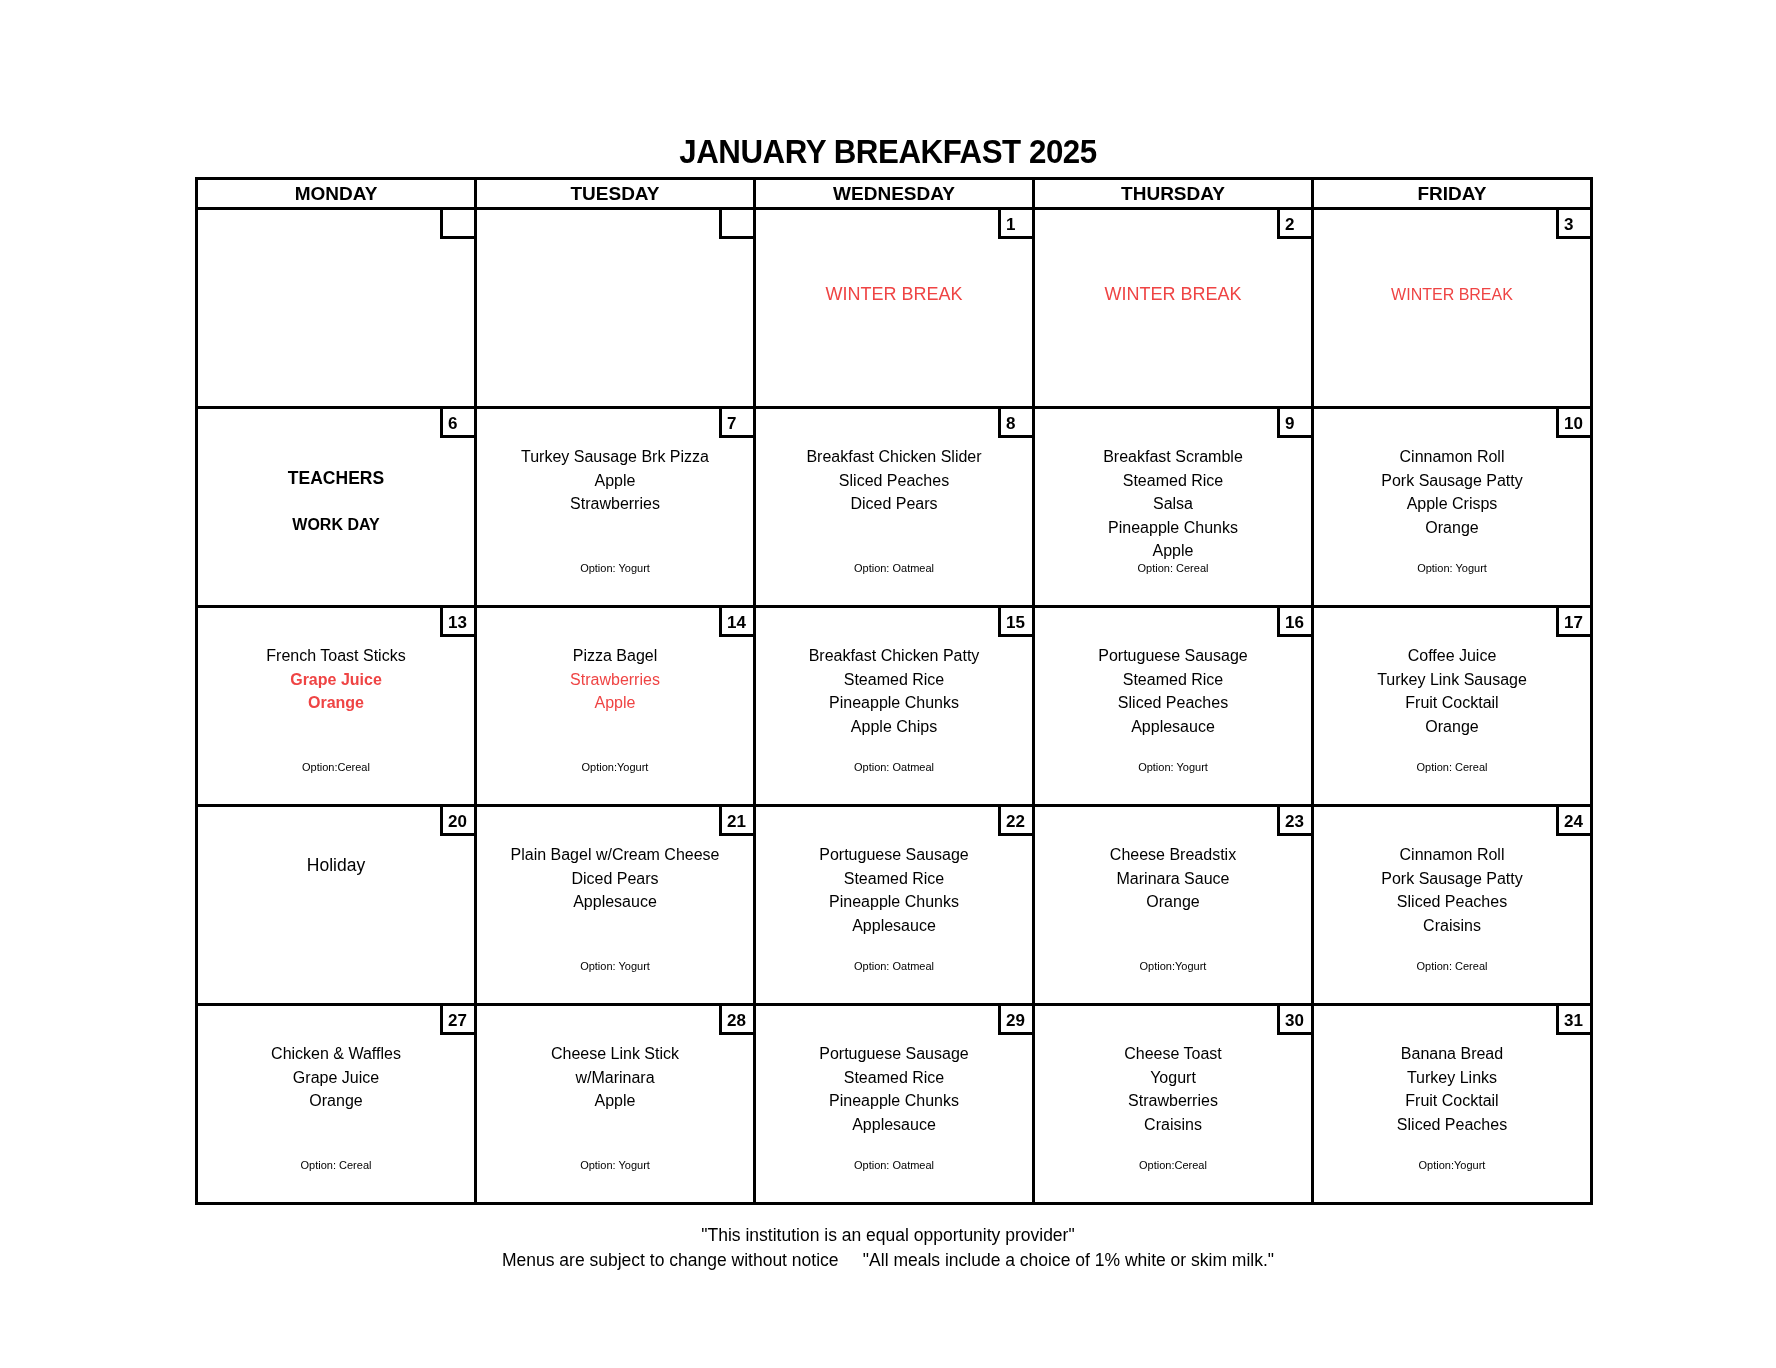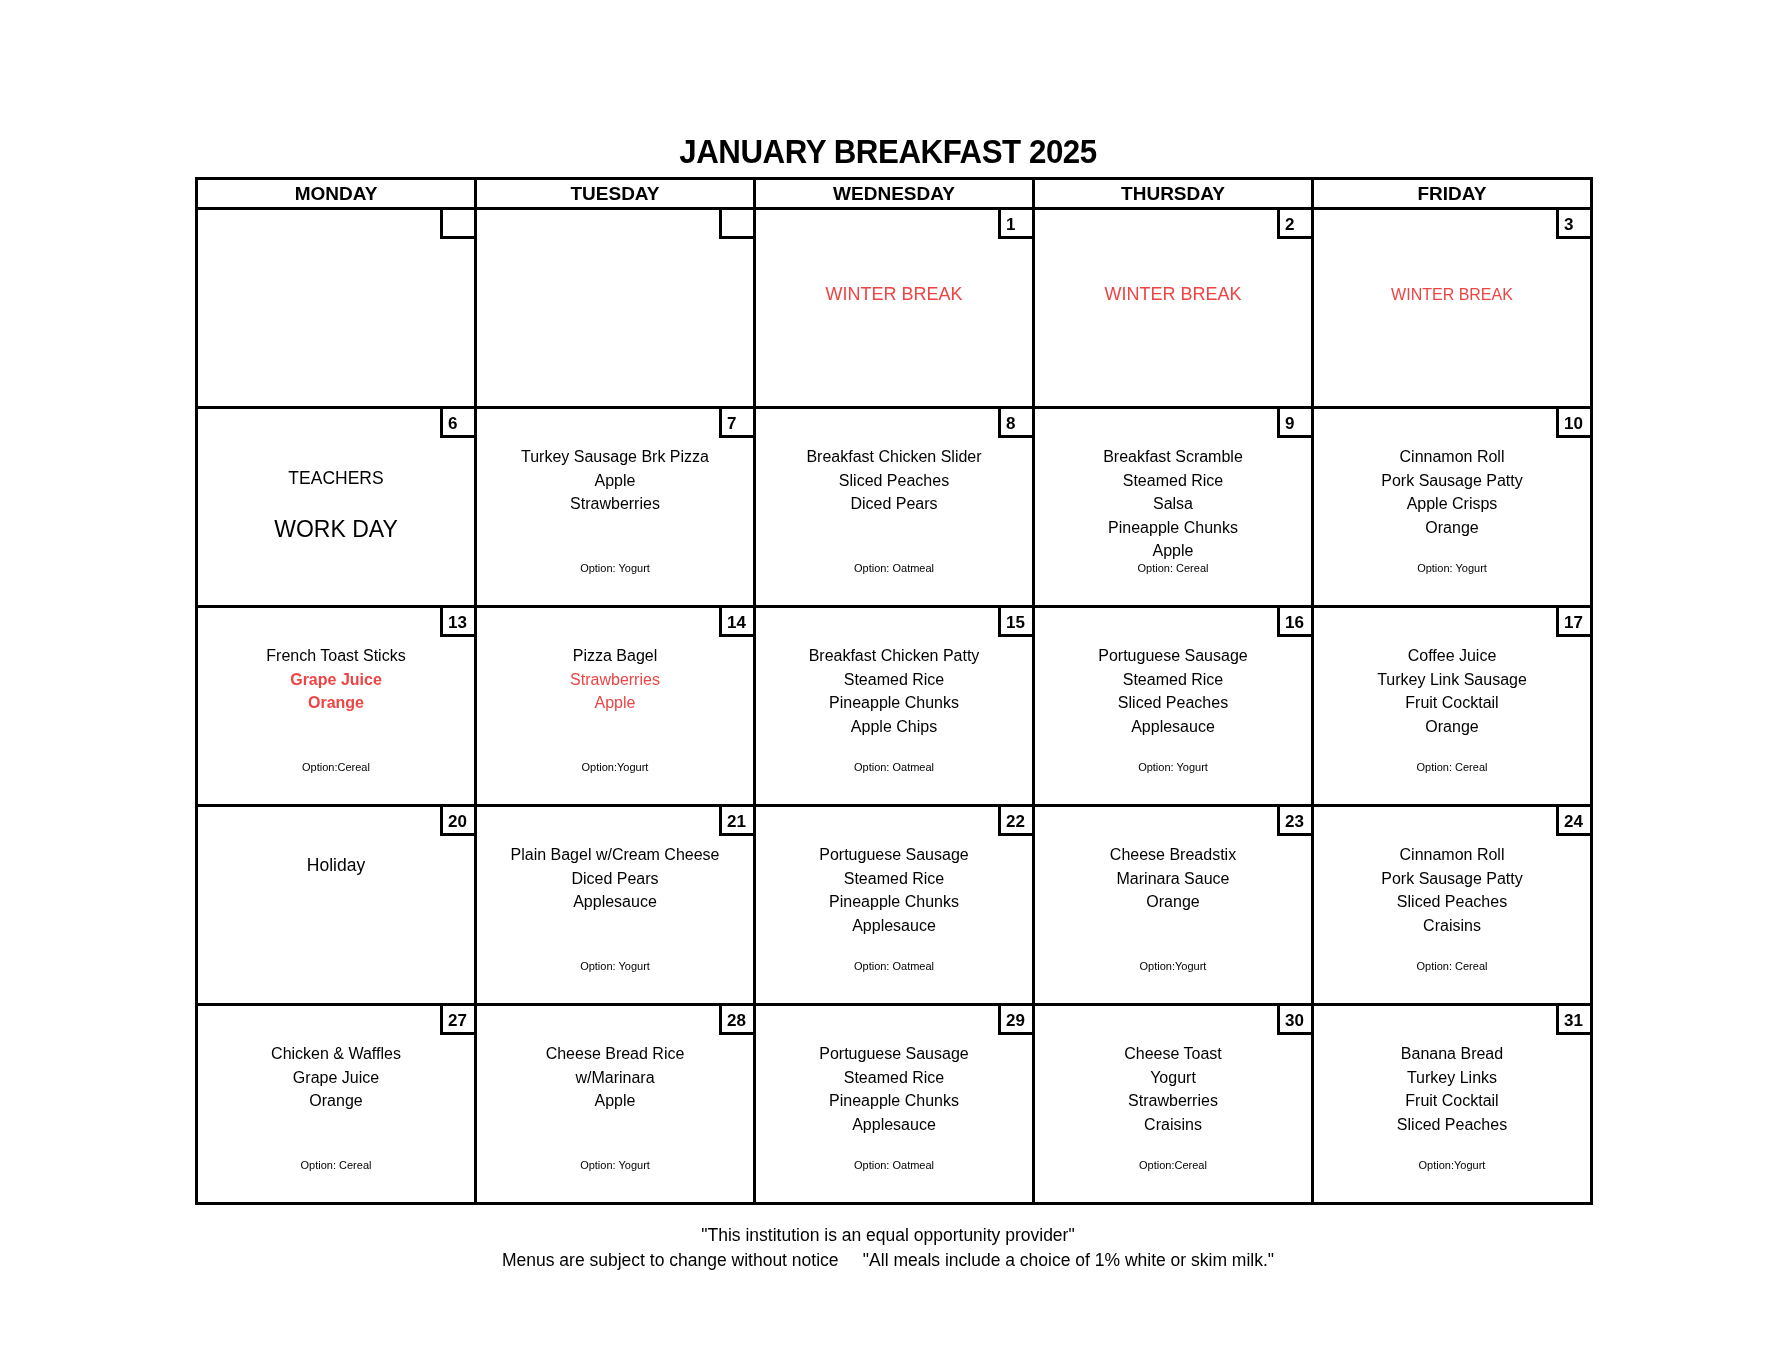--- a/index.html
+++ b/index.html
@@ -59,22 +59,22 @@
       </td>
       <td>
         <div class="daynum">3</div>
         <div class="center-note red" style="top:76px;font-size:16px;">WINTER BREAK</div>
       </td>
     </tr>
 
     <tr>
       <td>
         <div class="daynum">6</div>
-        <div class="center-note" style="top:59px;font-size:17.5px;">TEACHERS</div>
-        <div class="center-note" style="top:107px;font-size:23px;">WORK DAY</div>
+        <div class="center-note" style="top:59px;font-size:17.5px;font-weight:bold;">TEACHERS</div>
+        <div class="center-note" style="top:107px;font-size:16px;font-weight:bold;">WORK DAY</div>
       </td>
       <td>
         <div class="daynum">7</div>
         <div class="items">
           <div>Turkey Sausage Brk Pizza</div>
           <div>Apple</div>
           <div>Strawberries</div>
         </div>
         <div class="opt">Option: Yogurt</div>
       </td>
@@ -212,21 +212,21 @@
         <div class="items">
           <div>Chicken &amp; Waffles</div>
           <div>Grape Juice</div>
           <div>Orange</div>
         </div>
         <div class="opt">Option: Cereal</div>
       </td>
       <td>
         <div class="daynum">28</div>
         <div class="items">
-          <div>Cheese Bread Rice</div>
+          <div>Cheese Link Stick</div>
           <div>w/Marinara</div>
           <div>Apple</div>
         </div>
         <div class="opt">Option: Yogurt</div>
       </td>
       <td>
         <div class="daynum">29</div>
         <div class="items">
           <div>Portuguese Sausage</div>
           <div>Steamed Rice</div>

